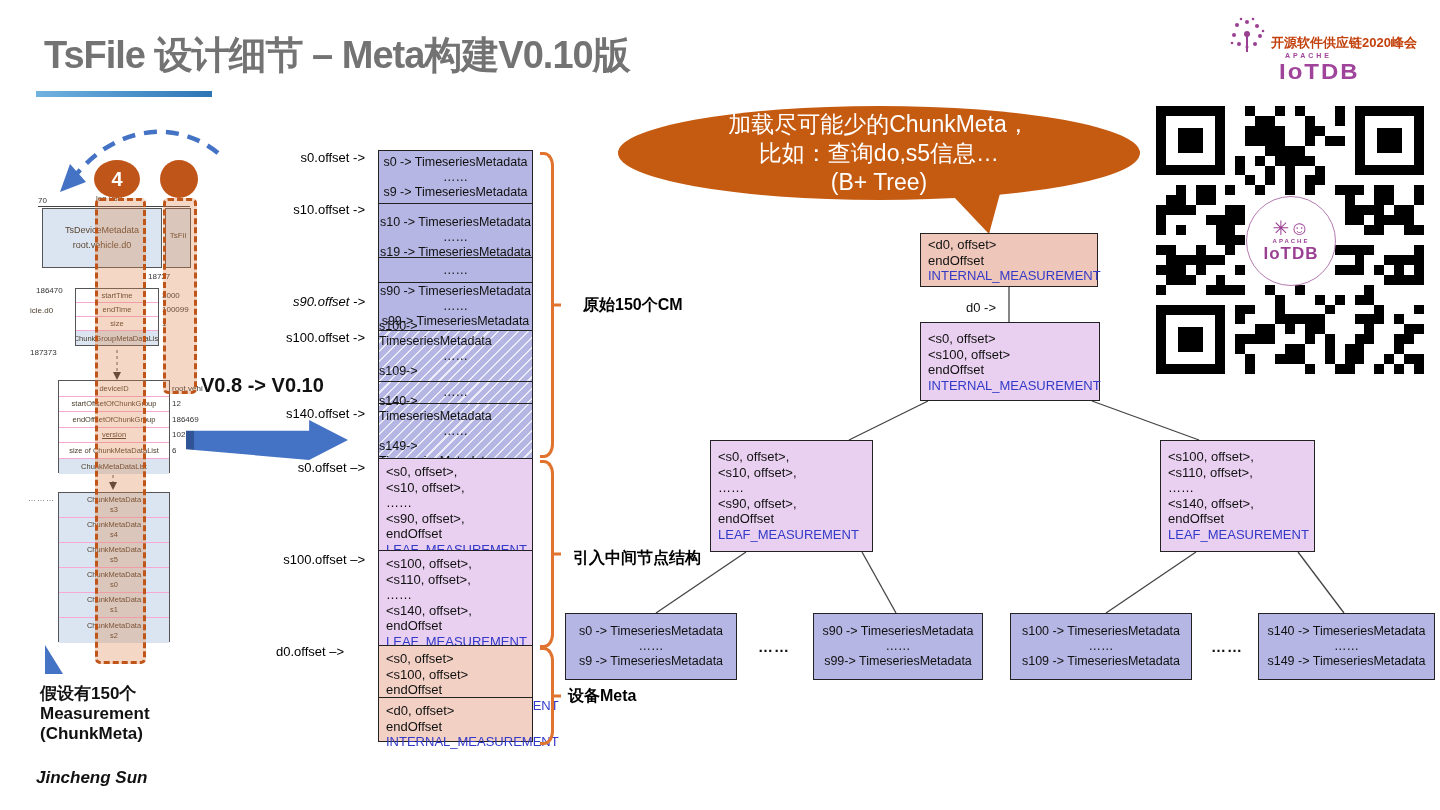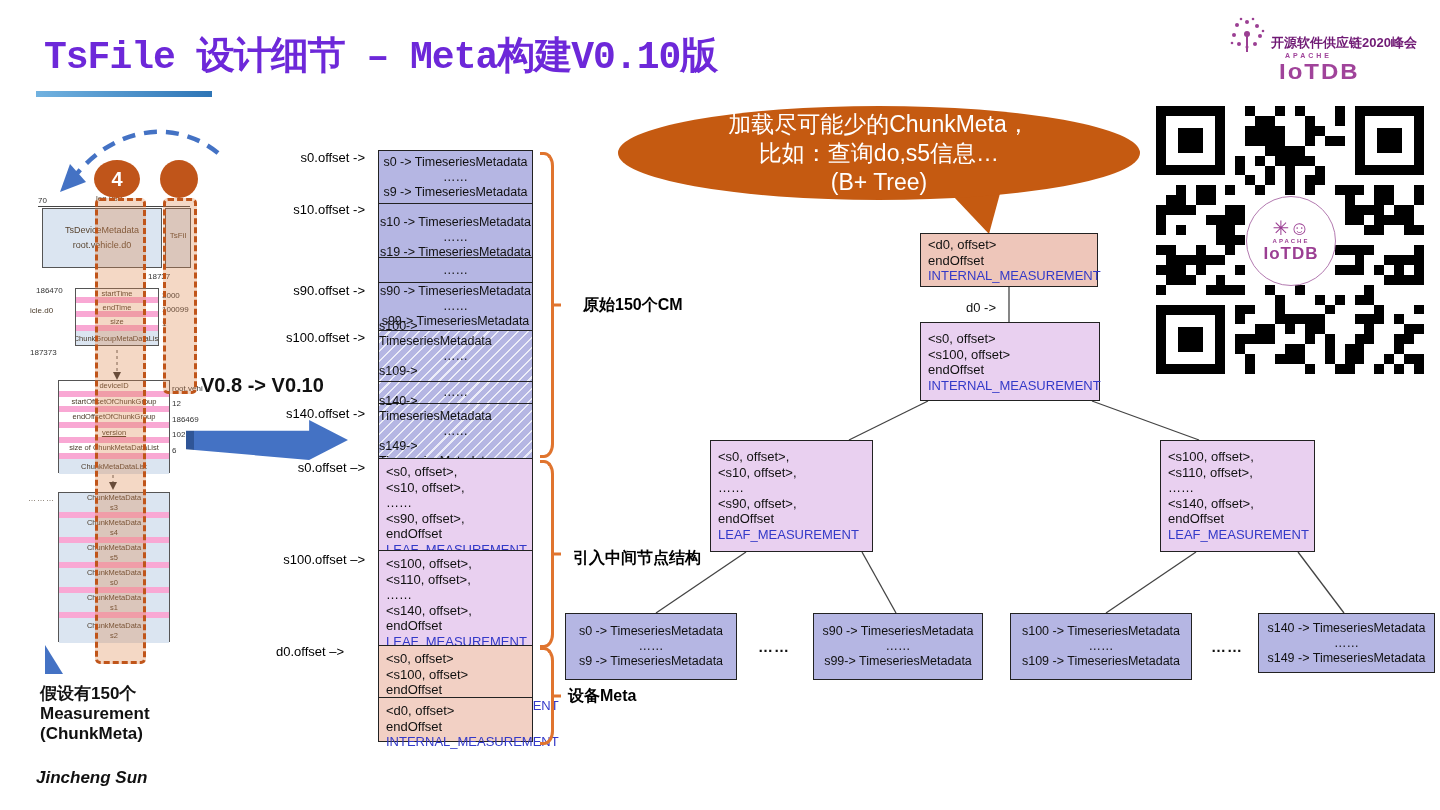--- a/index.html
+++ b/index.html
@@ -1,24 +1,24 @@
 <!DOCTYPE html>
 <html><head>
 <meta charset="utf-8">
 <style>
   html,body{margin:0;padding:0;background:#888;}
   .slide{position:relative;width:1440px;height:810px;background:#fff;overflow:hidden;
          font-family:"Liberation Sans",sans-serif;color:#111;}
   
-  .title{position:absolute;left:44px;top:30px;font-size:38px;font-weight:bold;letter-spacing:-1px;color:#6d28d9;font-family:Liberation Mono, monospace;}
+  .title{position:absolute;left:44px;top:30px;font-size:38px;font-weight:bold;letter-spacing:-1px;color:#737373;}
   .title-underline{position:absolute;left:36px;top:91px;width:176px;height:6px;
          background:linear-gradient(90deg,#71b2e0,#2e75b6);}
   .logo-block{position:absolute;right:6px;top:8px;width:215px;height:80px;}
   .logo-flower{position:absolute;left:8px;top:6px;}
-  .logo-summit{position:absolute;left:52px;top:26px;font-size:13px;font-weight:bold;color:#701a75;white-space:nowrap;}
+  .logo-summit{position:absolute;left:52px;top:26px;font-size:13px;font-weight:bold;color:#c2410c;white-space:nowrap;}
   .logo-apache{position:absolute;left:66px;top:44px;font-size:7px;letter-spacing:3px;color:#a0439a;font-weight:bold;}
   .logo-brand{position:absolute;left:60px;top:50px;font-size:24px;font-weight:bold;color:#a0439a;letter-spacing:2px;transform:scaleY(.9);}
   
   .bubble{position:absolute;left:618px;top:106px;width:522px;height:94px;background:#c55a11;border-radius:50%;
           display:flex;flex-direction:column;justify-content:center;align-items:center;z-index:6;}
   .bubble .ln{color:#fff;font-size:23px;line-height:29px;text-align:center;}
   
   .box{position:absolute;border:1px solid #222;box-sizing:border-box;z-index:2;}
   .tsm{display:flex;flex-direction:column;justify-content:center;align-items:center;font-size:12.5px;}
   .tsm .ln{line-height:15px;}
@@ -41,21 +41,21 @@
   .varrow{position:absolute;left:186px;top:420px;width:162px;height:40px;z-index:2;
           background:linear-gradient(90deg,#2f5597 0 8px,#4472c4 8px);
           clip-path:polygon(0 27%,76% 27%,76% 0,100% 50%,76% 100%,0 73%);}
   
   .overlay{position:absolute;left:0;top:0;z-index:1;}
   
   .ld{position:absolute;font-size:8px;color:#4a3b2a;z-index:2;}
   .ldnum{position:absolute;font-size:8px;color:#333;z-index:2;}
   .ldbox{position:absolute;border:1px solid #555;box-sizing:border-box;background:#fff;z-index:2;}
   .ldblue{background:#dbe5f1;}
-  .ldrow{display:flex;align-items:center;justify-content:center;border-bottom:6px solid #f9a8d4;box-sizing:border-box;
+  .ldrow{display:flex;align-items:center;justify-content:center;border-bottom:1px solid #f9a8d4;box-sizing:border-box;
          font-size:7.5px;color:#4a3b2a;text-align:center;overflow:hidden;white-space:nowrap;}
   .ldrow:last-child{border-bottom:none;}
   .band{position:absolute;border:3px dashed #c0551a;background:rgba(222,134,74,.32);border-radius:5px;z-index:3;}
   .badge{position:absolute;background:#c0551a;border-radius:50%;color:#fff;font-weight:bold;font-size:20px;
          display:flex;align-items:center;justify-content:center;z-index:4;}
   .note{position:absolute;left:40px;top:684px;font-size:17px;font-weight:bold;line-height:20px;z-index:4;}
   .author{position:absolute;left:36px;top:768px;font-size:17px;font-weight:bold;font-style:italic;z-index:4;}
   .tri{position:absolute;left:45px;top:645px;width:18px;height:29px;background:#4472c4;
        clip-path:polygon(0 0,100% 100%,0 100%);z-index:2;}
   
@@ -230,21 +230,21 @@
       <div class="ln">Measurement</div>
       <div class="ln">(ChunkMeta)</div>
     </div>
   <div class="author">Jincheng Sun</div>
 
   <div class="vlabel">V0.8 -&gt; V0.10</div>
   <div class="varrow"></div>
 
   <div class="offlbl" style="left:255px;top:150px;">s0.offset -&gt;</div>
   <div class="offlbl" style="left:255px;top:202px;">s10.offset -&gt;</div>
-  <div class="offlbl" style="left:255px;top:283px;">s90.offset -&gt;</div>
+  <div class="offlbl" style="left:255px;top:294px;font-style:italic;">s90.offset -&gt;</div>
   <div class="offlbl" style="left:255px;top:330px;">s100.offset -&gt;</div>
   <div class="offlbl" style="left:255px;top:406px;">s140.offset -&gt;</div>
   <div class="offlbl" style="left:255px;top:460px;">s0.offset –&gt;</div>
   <div class="offlbl" style="left:255px;top:552px;">s100.offset –&gt;</div>
   <div class="offlbl" style="left:255px;top:644px;text-align:center;">d0.offset –&gt;</div>
 
   <div class="box peri tsm" style="left:378px;top:150px;width:155px;height:54px;">
       <div class="ln">s0 -&gt; TimeseriesMetadata</div>
       <div class="ln">……</div>
       <div class="ln">s9 -&gt; TimeseriesMetadata</div>
@@ -347,21 +347,21 @@
   <div class="box peri tsm" style="left:813px;top:613px;width:170px;height:67px;">
       <div class="ln">s90 -&gt; TimeseriesMetadata</div>
       <div class="ln">……</div>
       <div class="ln">s99-&gt; TimeseriesMetadata</div>
     </div>
   <div class="box peri tsm" style="left:1010px;top:613px;width:182px;height:67px;">
       <div class="ln">s100 -&gt; TimeseriesMetadata</div>
       <div class="ln">……</div>
       <div class="ln">s109 -&gt; TimeseriesMetadata</div>
     </div>
-  <div class="box peri tsm" style="left:1258px;top:613px;width:177px;height:60px;">
+  <div class="box peri tsm" style="left:1258px;top:613px;width:177px;height:67px;">
       <div class="ln">s140 -&gt; TimeseriesMetadata</div>
       <div class="ln">……</div>
       <div class="ln">s149 -&gt; TimeseriesMetadata</div>
     </div>
   <div class="dots" style="left:758px;top:638px;">……</div>
   <div class="dots" style="left:1211px;top:638px;">……</div>
 
   <div class="qr">
     <div class="qr-grid" id="qr-grid">
       <div class="finder" style="left:0;top:0;"></div>

